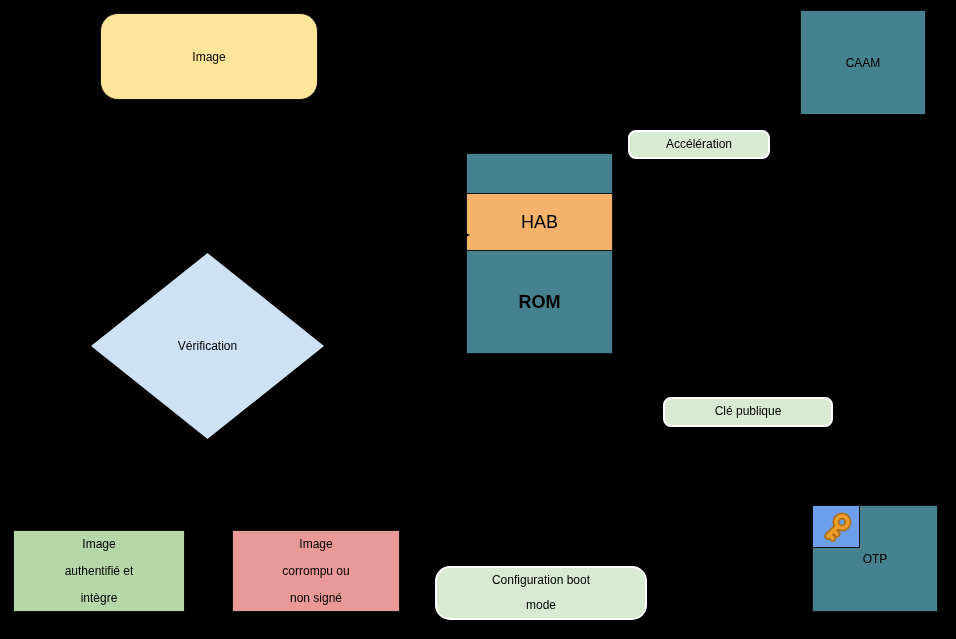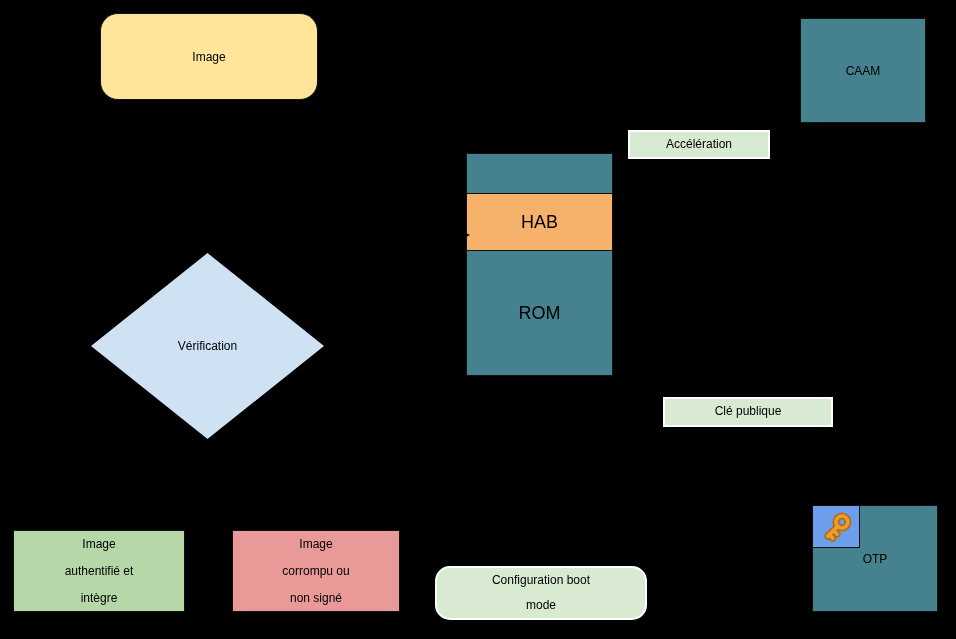--- a/index.html
+++ b/index.html
@@ -6,35 +6,35 @@
   .canvas{
     position:relative;width:956px;height:639px;background:#000000;
     font-family:"Liberation Sans",sans-serif;color:#000;overflow:hidden;
   }
   .node,.chip{
     position:absolute;display:flex;align-items:center;justify-content:center;
     box-sizing:border-box;font-size:12px;text-align:center;color:#000;
   }
   
   .image-box{left:100px;top:13px;width:218px;height:87px;background:#FFE599;border:1px solid #111;border-radius:18px;}
-  .caam-box{left:800px;top:18px;width:126px;height:105px;background:#45818E;border:1px solid #111;}
+  .caam-box{left:800px;top:10px;width:126px;height:105px;background:#45818E;border:1px solid #111;}
   .stack{position:absolute;left:466px;top:153px;width:147px;}
   .stack-sec{width:100%;box-sizing:border-box;border:1px solid #111;display:flex;align-items:center;justify-content:center;font-size:18px;color:#000;}
   .sec-top{height:41px;background:#45818E;}
   .sec-hab{height:58px;background:#F6B26B;margin-top:-1px;}
-  .sec-rom{height:126px;background:#45818E;margin-top:-1px;}
+  .sec-rom{height:104px;background:#45818E;margin-top:-1px;font-weight:bold;}
   .diamond{left:91px;top:253px;width:233px;height:186px;background:#CFE2F3;
     clip-path:polygon(50% 0,100% 50%,50% 100%,0 50%);}
   .green-box{left:13px;top:530px;width:172px;height:82px;background:#B6D7A8;border:1px solid #111;}
   .red-box{left:232px;top:530px;width:168px;height:82px;background:#EA9999;border:1px solid #111;}
   .otp-box{left:812px;top:505px;width:126px;height:107px;background:#45818E;border:1px solid #111;}
   .key-square{position:absolute;left:-1px;top:-1px;width:48px;height:43px;background:#6D9EEB;border:1px solid #111;
     box-sizing:border-box;display:flex;align-items:center;justify-content:center;}
   
-  .chip{background:#D9EAD3;border:2px solid #ffffff;border-radius:0;line-height:1.3;}
+  .chip{background:#D9EAD3;border:2px solid #ffffff;border-radius:8px;line-height:1.3;}
   .chip-accel{left:628px;top:130px;width:142px;height:29px;}
   .chip-cle{left:663px;top:397px;width:170px;height:30px;text-align:right;}
   .chip-config{left:435px;top:566px;width:212px;height:54px;border-radius:15px;line-height:25px;}
   
   .lines{line-height:27px;}
   .lines span{display:block;}
   
   .arrowhead{position:absolute;left:459px;top:230px;width:0;height:0;
     border-top:5px solid transparent;border-bottom:5px solid transparent;border-left:11px solid #000;}
 </style>

